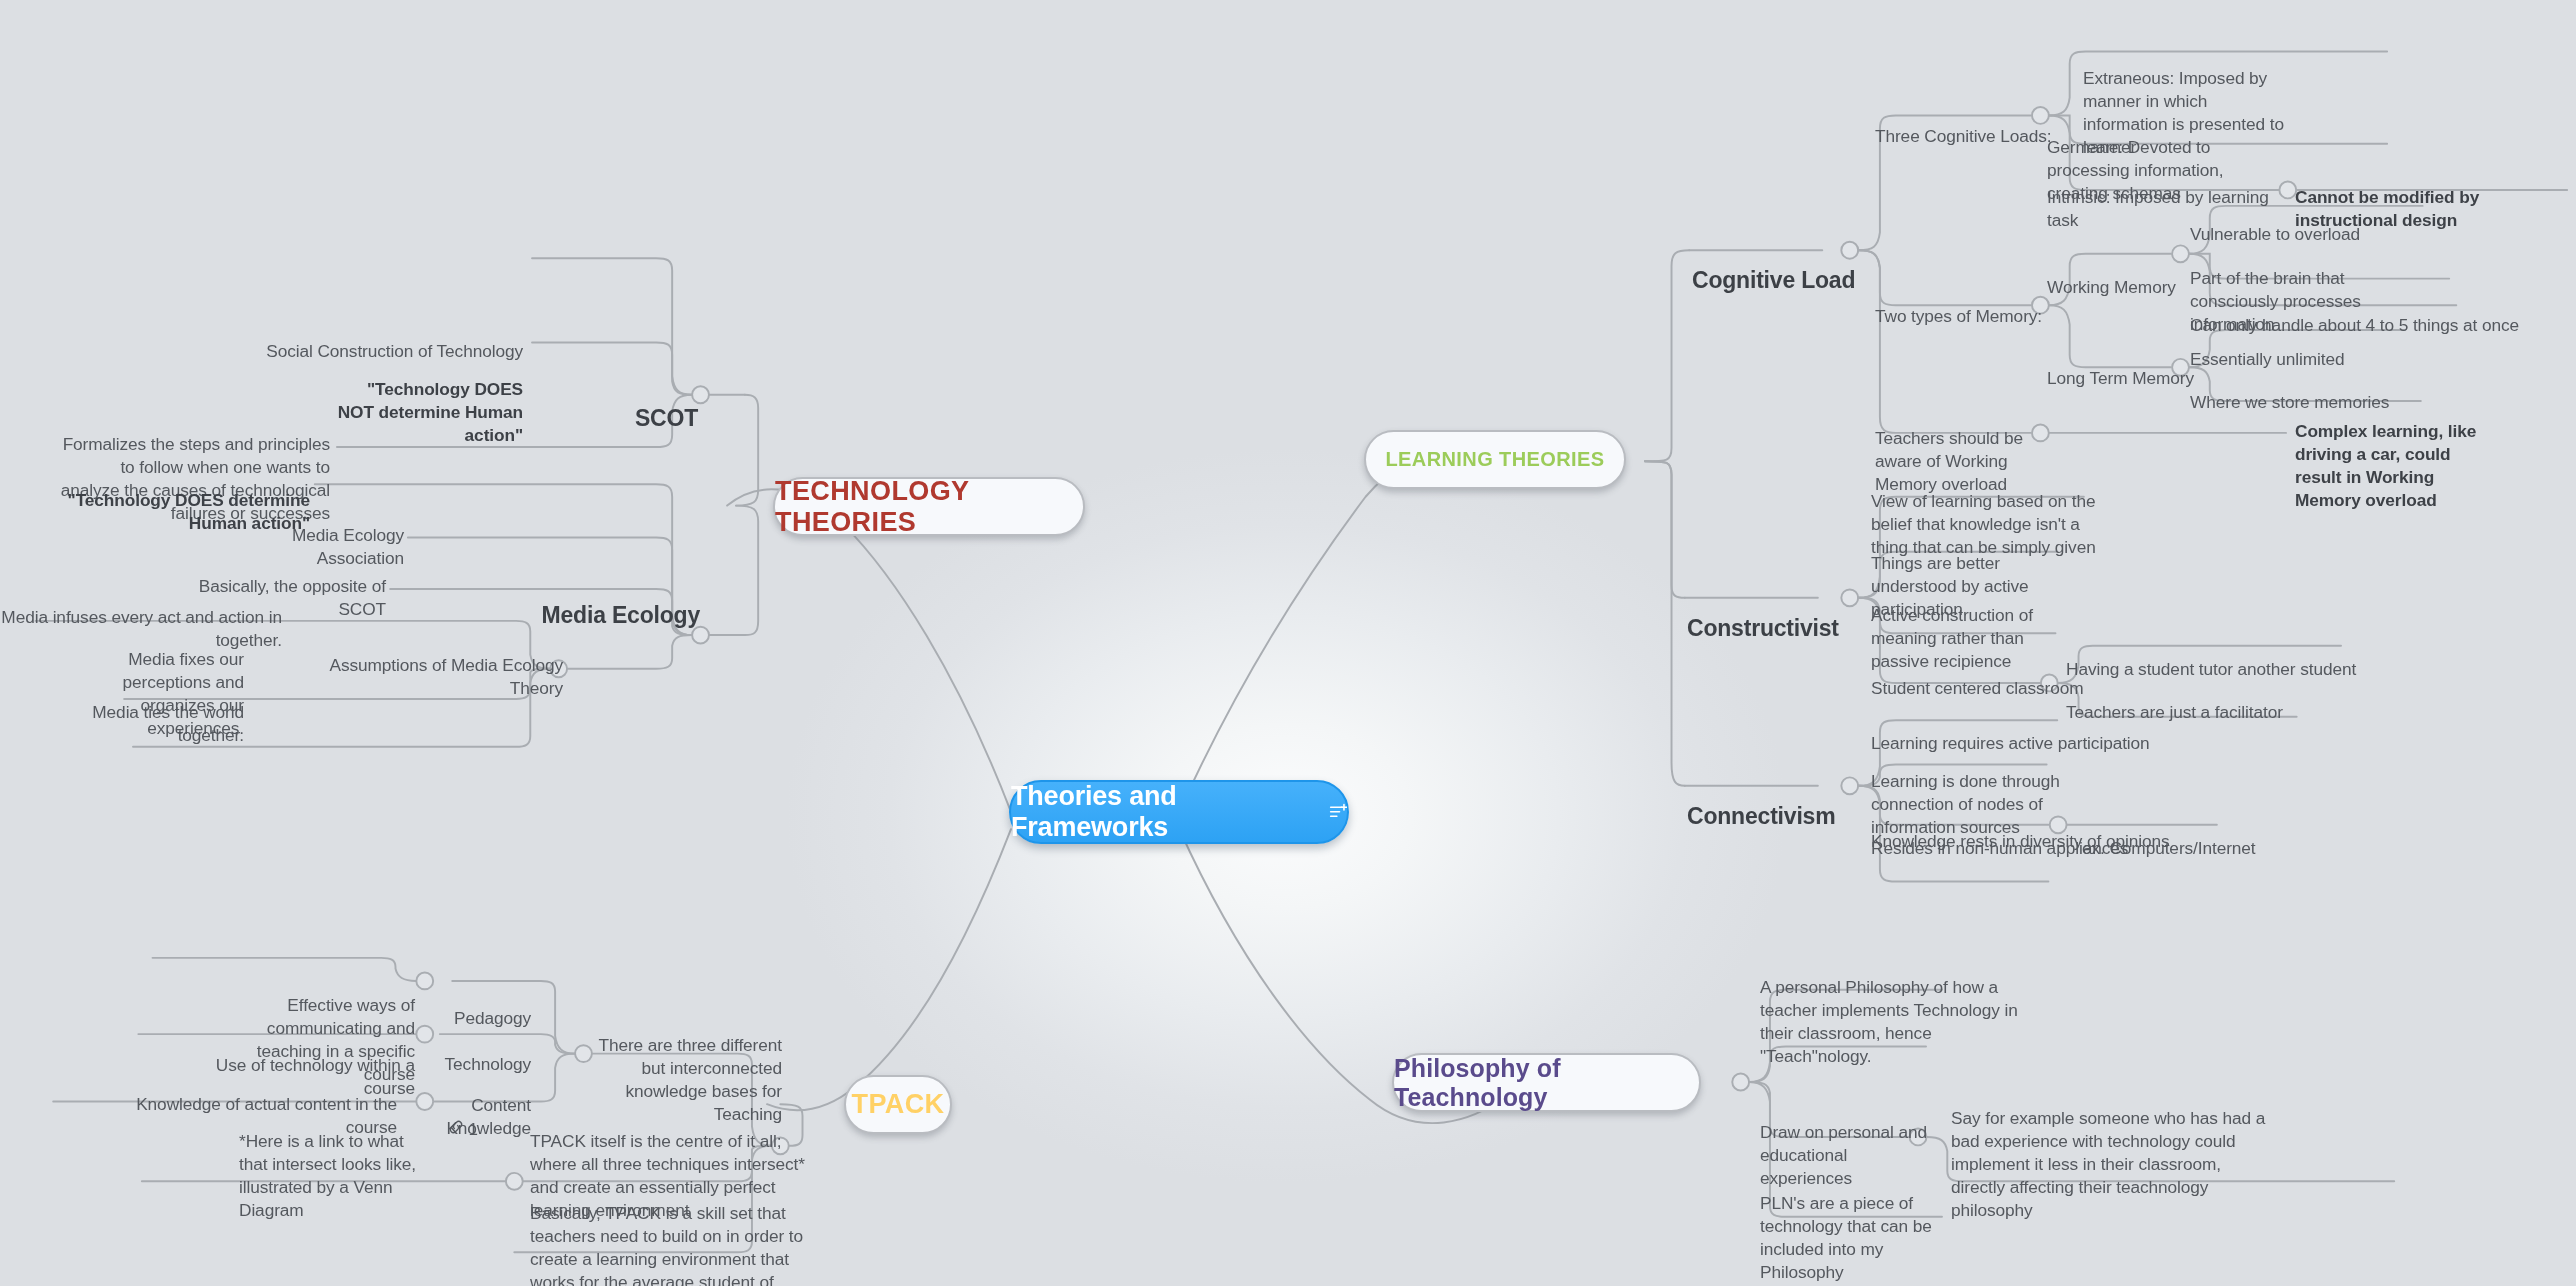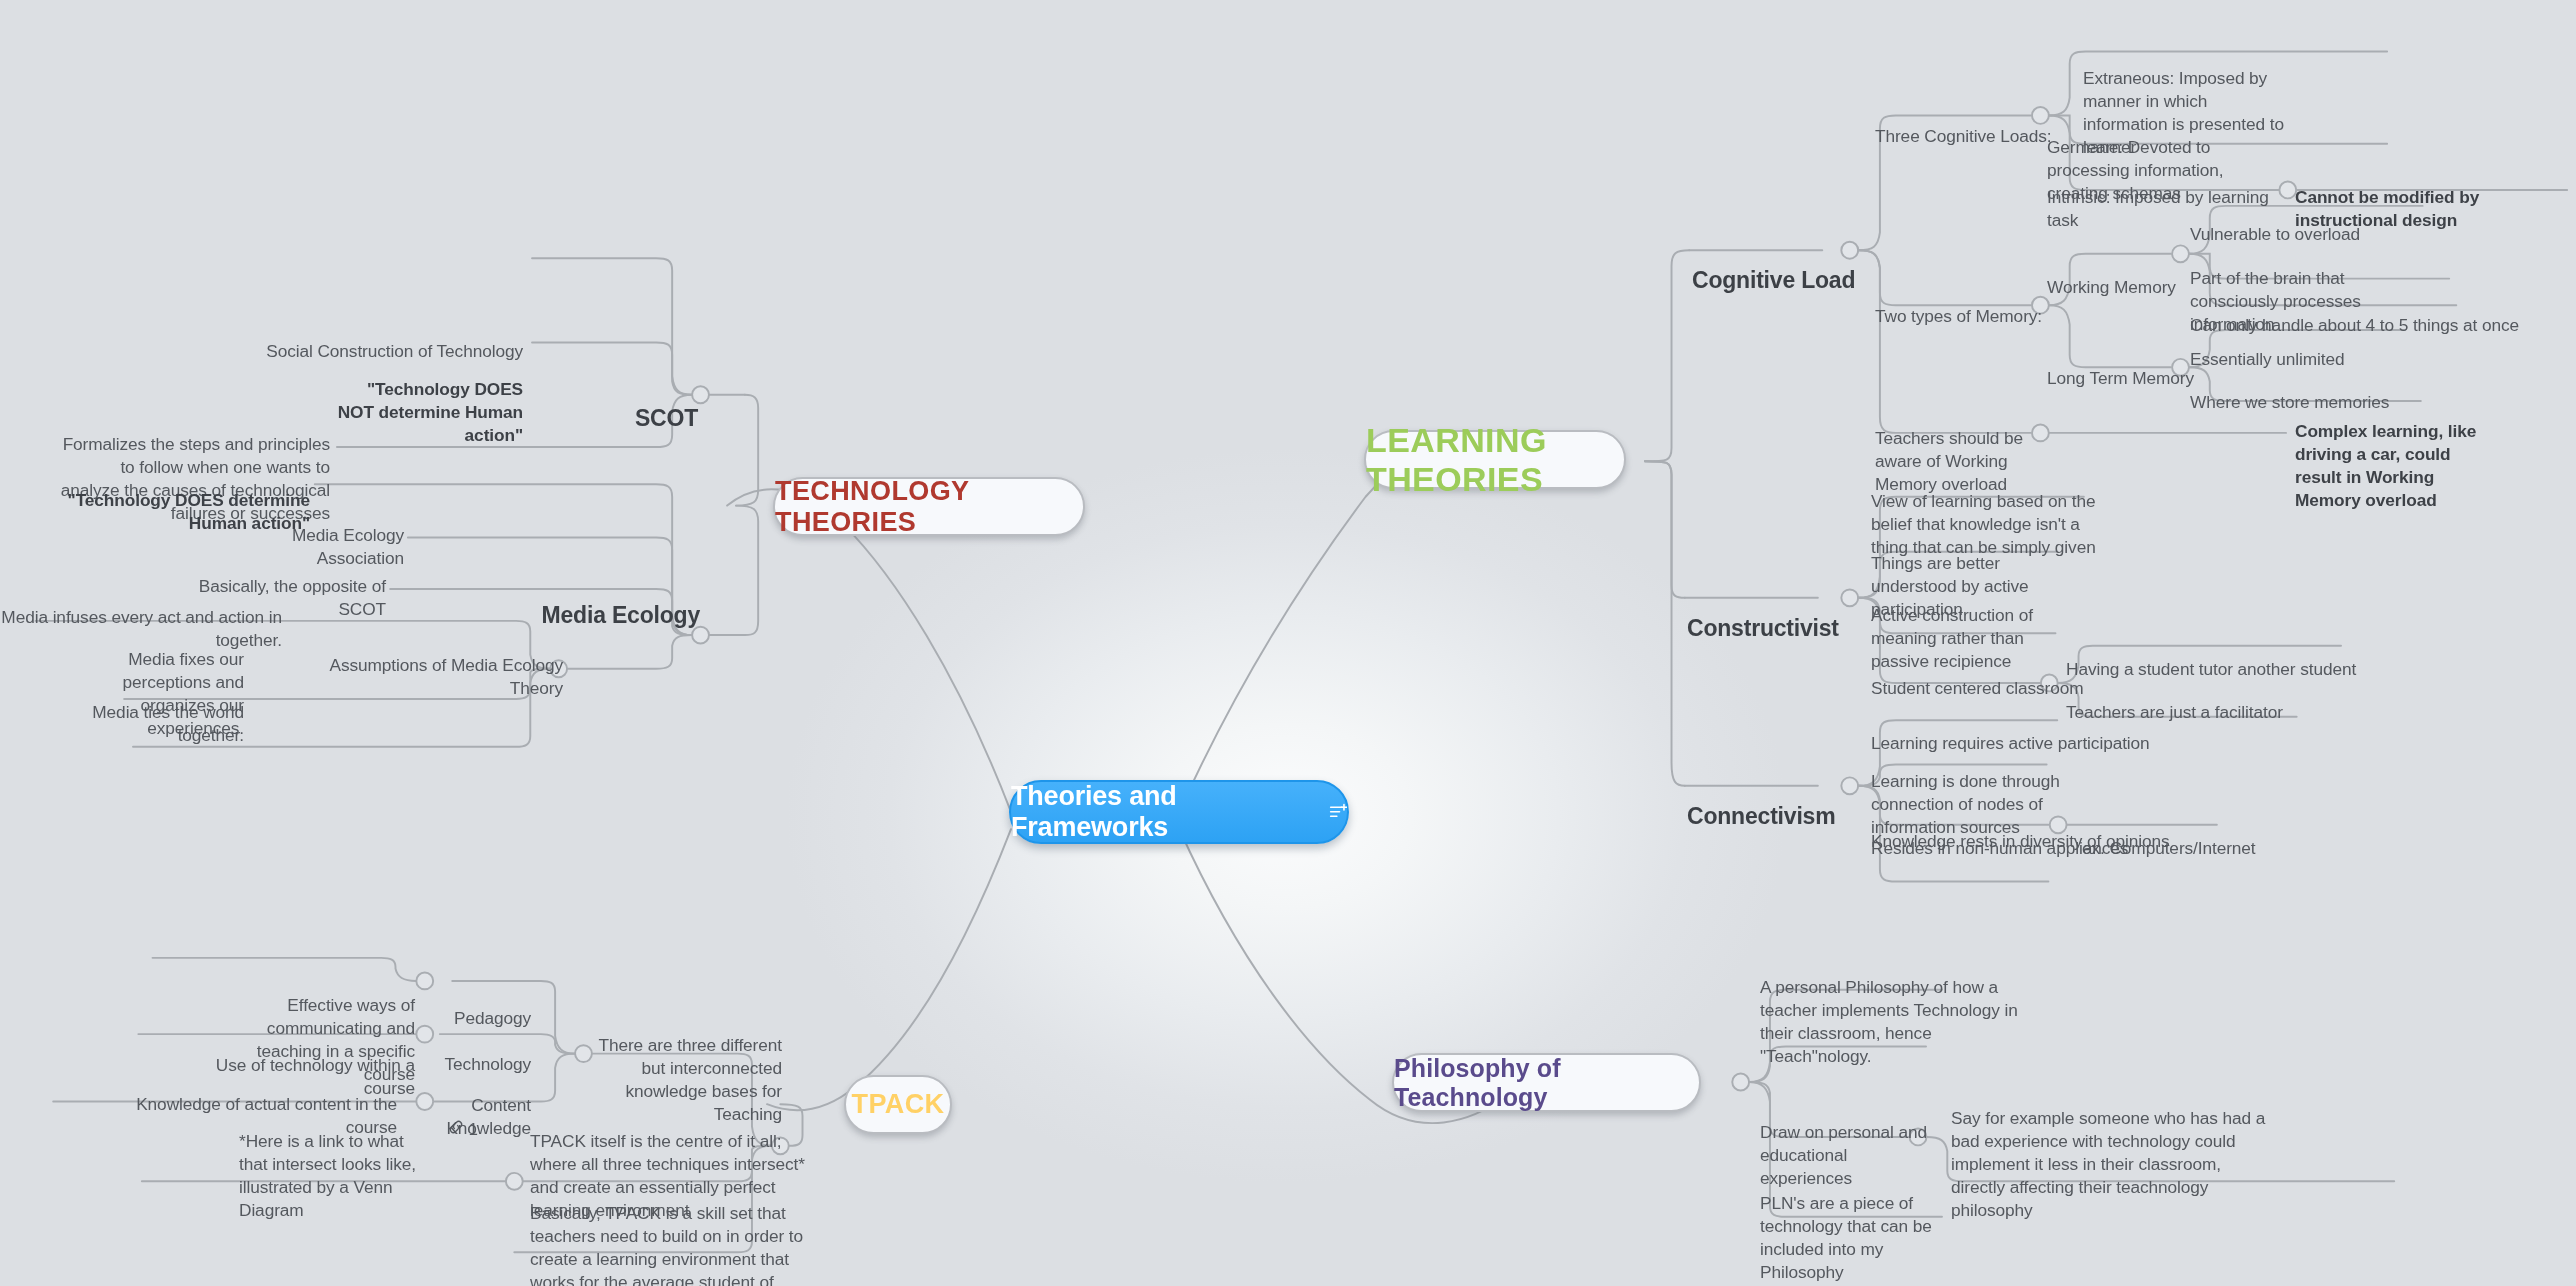--- a/index.html
+++ b/index.html
@@ -51,21 +51,21 @@
     justify-content: center;
     background: #f7f9fc;
     border: 2.2px solid #b9bcc1;
     border-radius: 886px;
     box-shadow: 0 3.5px 6.2px rgba(90,95,105,0.32);
     font-weight: bold;
     letter-spacing: 0.4px;
     box-sizing: border-box;
   }
   .pill-tech { color: #b0392f; font-size: 27px; }
-  .pill-learn { color: #9ccc5a; font-size: 34px; }
+  .pill-learn { color: #9ccc5a; font-size: 20px; }
   .pill-tpack { color: #ffd166; font-size: 27px; }
   .pill-phil  { color: #5a4b8c; font-size: 25px; letter-spacing: 0.1px; }
 
   
   #root-node {
     position: absolute;
     display: flex;
     align-items: center;
     justify-content: center;
     gap: 16px;

